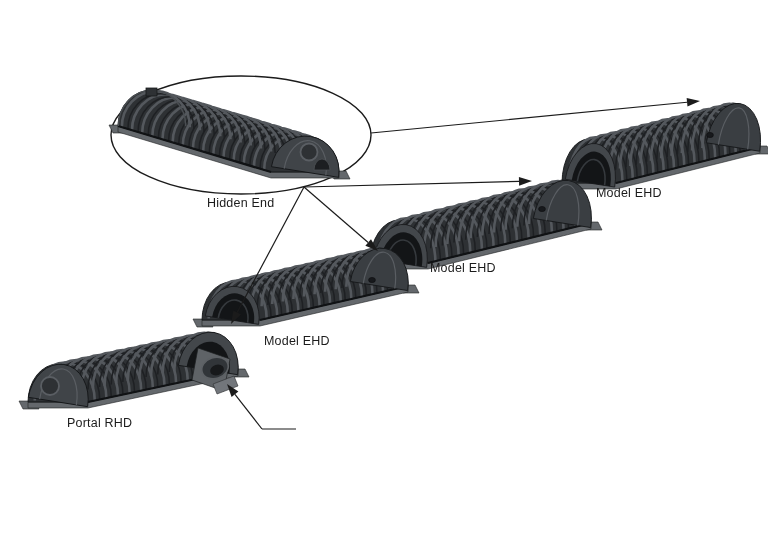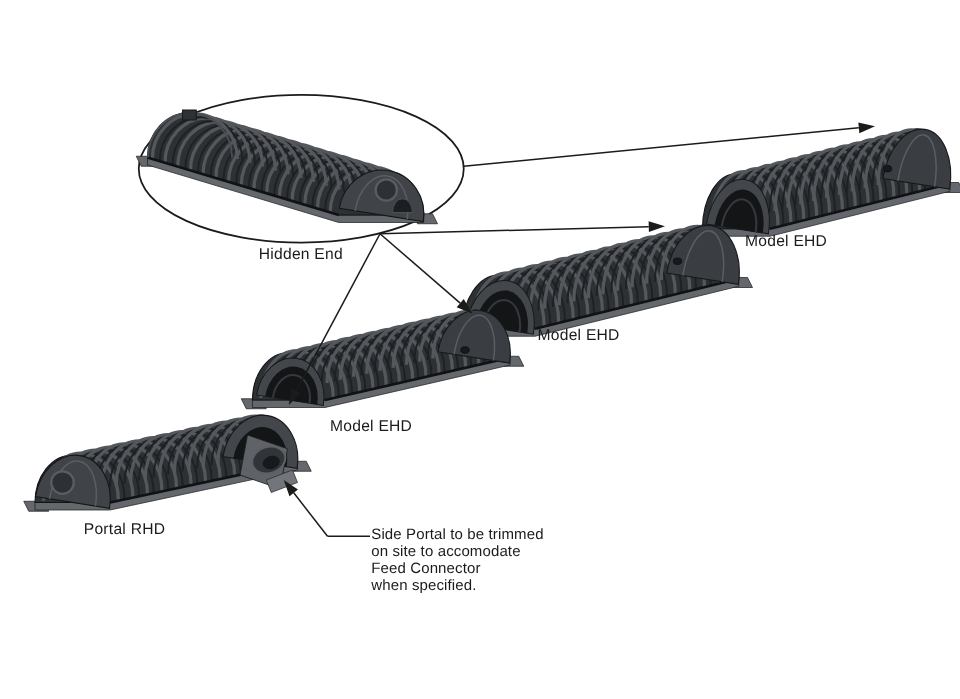--- a/index.html
+++ b/index.html
@@ -251,17 +251,13 @@
         <line x1="262" y1="429" x2="234.98122797569397" y2="394.26157882589223" stroke="#1b1b1b" stroke-width="1.2"></line>
         <polygon points="227,384 238.37544251041217,391.62163418777806 231.58701344097577,396.9015234640064" fill="#1b1b1b"></polygon>
       </g>
     </svg>
 
   <div class="lbl" style="left:207px;top:197px">Hidden End</div>
   <div class="lbl" style="left:596px;top:187px">Model EHD</div>
   <div class="lbl" style="left:430px;top:262px">Model EHD</div>
   <div class="lbl" style="left:264px;top:335px">Model EHD</div>
   <div class="lbl" style="left:67px;top:417px">Portal RHD</div>
-  <div class="note" style="left:297px;top:421px">Side Portal to be trimmed
-on site to accomodate
-Feed Connector
-when specified.</div>
 </div>
 
 </body></html>

